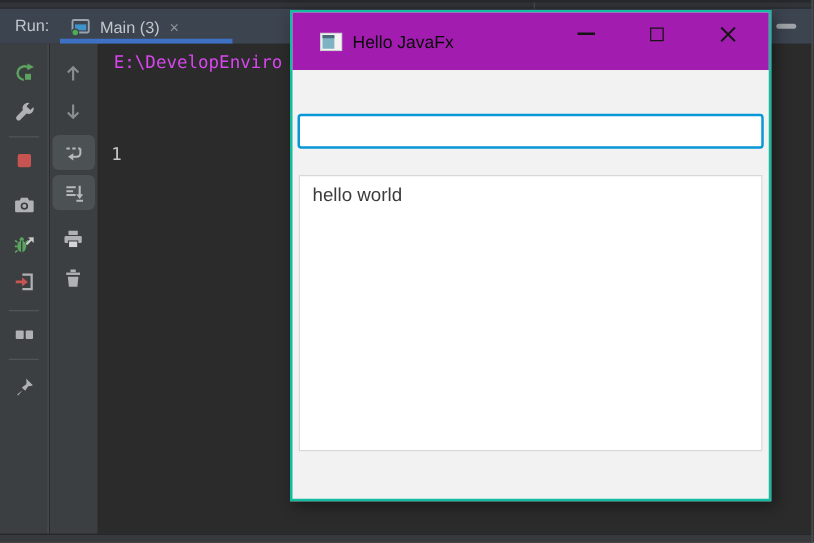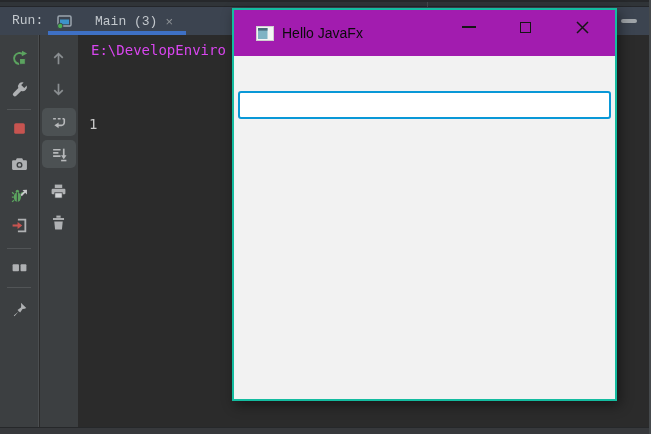--- a/index.html
+++ b/index.html
@@ -9,25 +9,25 @@
     background:#2B2B2B; font-family:"Liberation Sans", sans-serif;
   }
   
   .top-strip { position:absolute; left:0; top:0; width:651px; height:7px;
     background:#303438; border-top:2px solid #26282B; border-bottom:1px solid #24262A; }
   .top-strip-divider { position:absolute; left:427px; top:0; width:1px; height:7px; background:#46494D; }
 
   
   .header { position:absolute; left:0; top:7px; width:651px; height:28px; background:#3C4450; }
   .run-label { position:absolute; left:12px; top:0; height:28px; line-height:28px;
-    color:#C2C7CC; font-size:13px;font-family:Liberation Mono, monospace; }
+    color:#C2C7CC; font-size:13px; }
   .tab { position:absolute; left:48px; top:0; height:28px; width:140px;
     display:flex; align-items:center; padding-left:8px; cursor:default; }
   .tab-icon { width:17px; height:17px; flex:0 0 auto; }
-  .tab-label { color:#C2C7CC; font-size:13px; margin-left:22px; white-space:nowrap;font-family:Liberation Mono, monospace; }
+  .tab-label { color:#C2C7CC; font-size:13px; margin-left:7px; white-space:nowrap; }
   .tab-close { color:#8E9397; font-size:13px; margin-left:8px; line-height:1; }
   .tab-underline { position:absolute; left:48px; bottom:0; width:138px; height:4px; background:#3E70C4; }
   .hide-dash { position:absolute; right:14px; top:12px; width:16px; height:4px;
     border-radius:2px; background:#9FA4A8; }
 
   
   .toolbar-col { position:absolute; top:35px; bottom:7px; background:#3C3F41; }
   .col1 { left:0; width:39px; border-right:1px solid #4B4E50; }
   .col2 { left:40px; width:38px; }
   .tool-btn { position:absolute; width:22px; height:22px; display:flex;
@@ -219,15 +219,16 @@
           <div class="glyph-max"></div>
         </div>
         <div class="jfx-ctrl">
           <svg class="glyph-close" viewBox="0 0 13 13">
             <path d="M1 1l11 11M12 1L1 12" stroke="#151515" stroke-width="1.5" fill="none"></path>
           </svg>
         </div>
       </div>
     </div>
     <input class="jfx-textfield" value="" style="">
+    <div class="jfx-textarea">hello world</div>
   </div>
 
 </div>
 
 </body></html>

